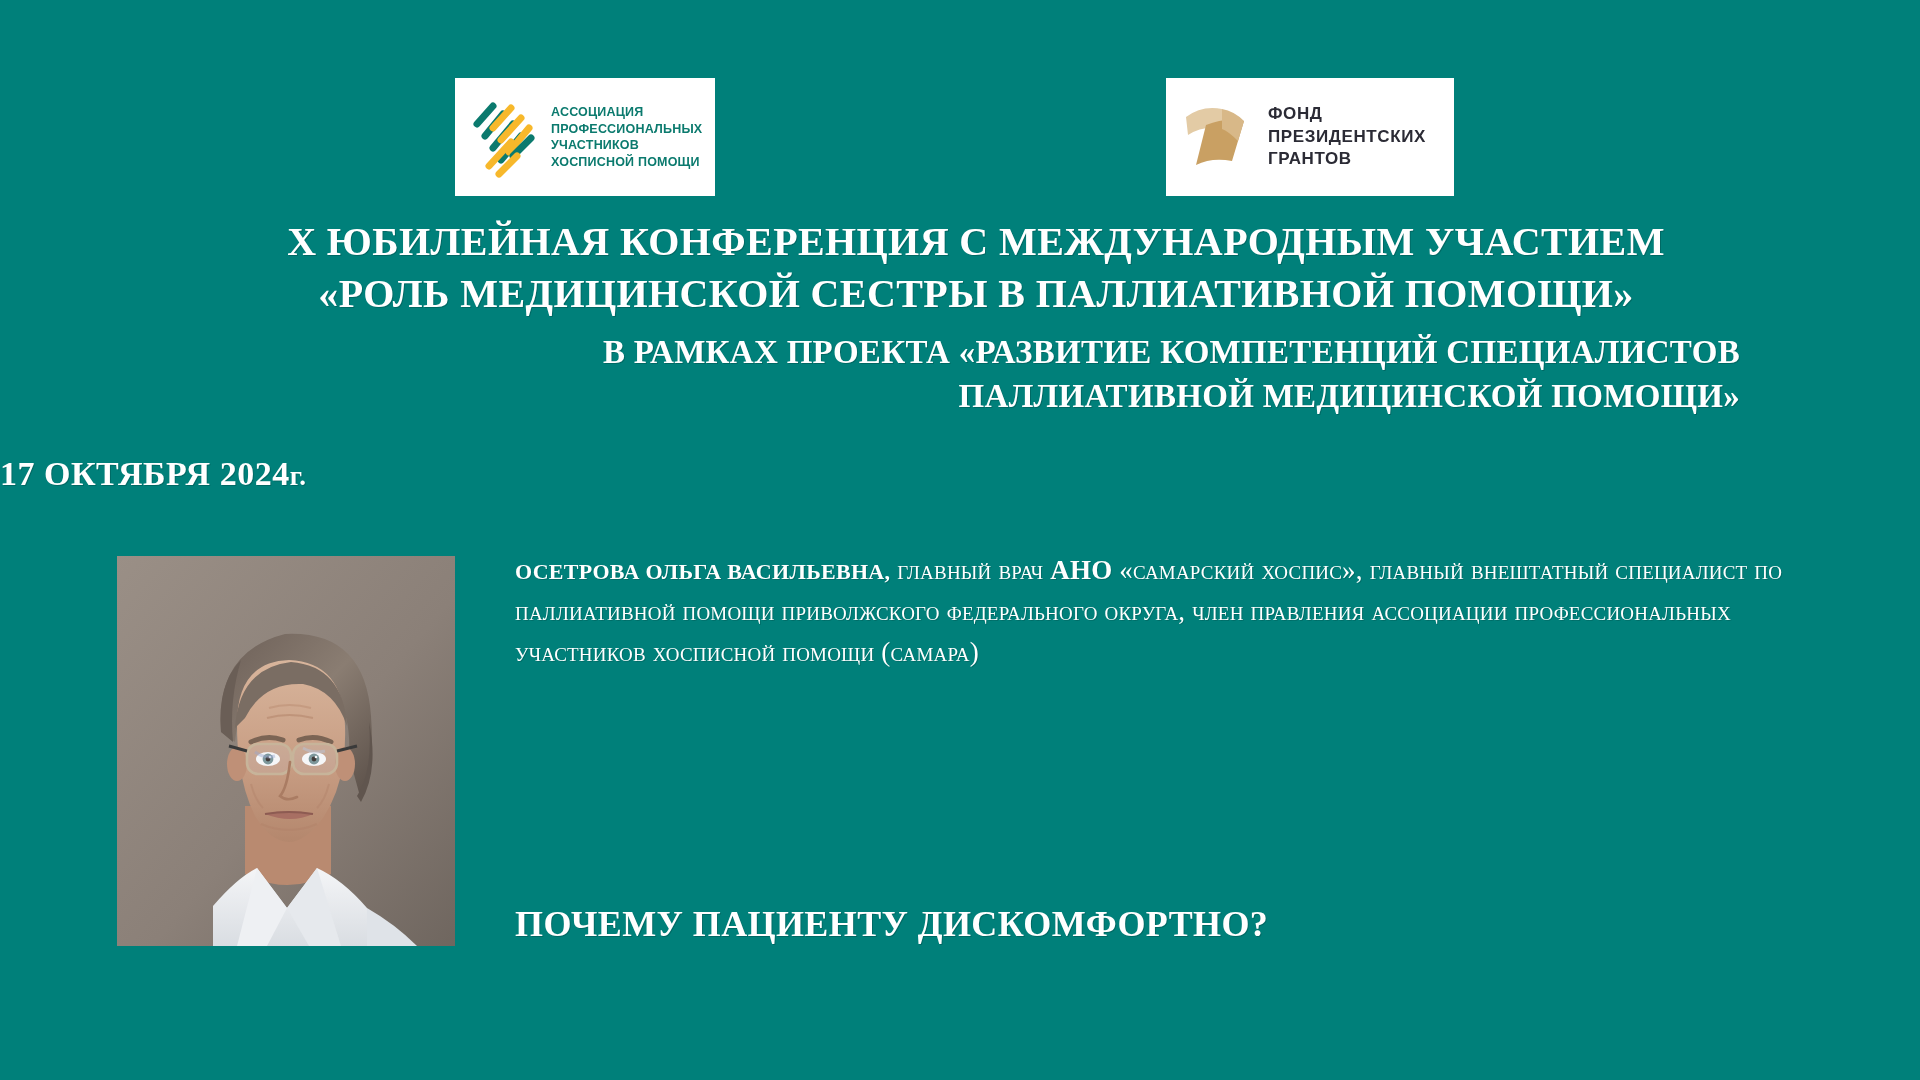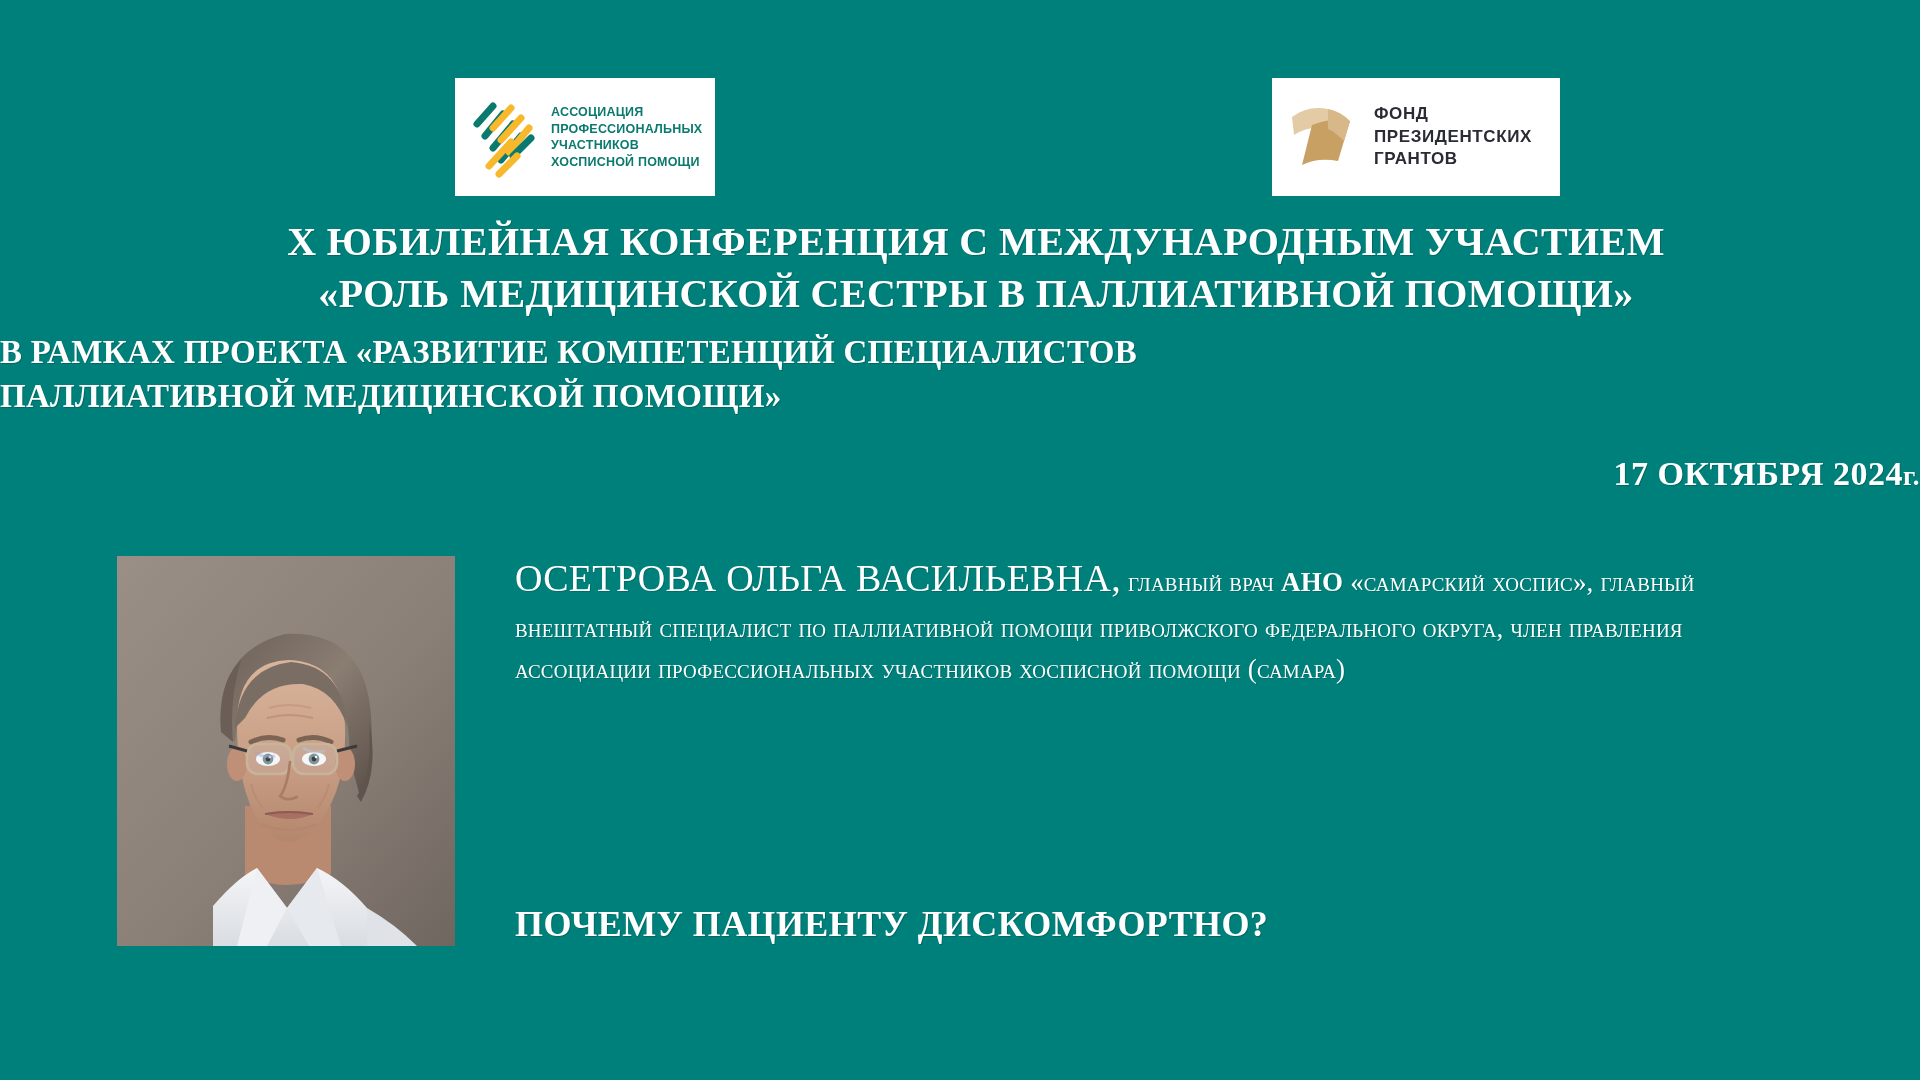--- a/index.html
+++ b/index.html
@@ -40,21 +40,21 @@
   }
   .logo-card.assoc {
     left: 455px;
     top: 0;
     width: 260px;
     height: 118px;
     padding: 8px 10px 8px 12px;
     gap: 10px;
   }
   .logo-card.grants {
-    left: 1272px;
+    left: 1166px;
     top: 0;
     width: 288px;
     height: 118px;
     padding: 8px 10px 8px 16px;
     gap: 12px;
   }
   .assoc-mark {
     width: 74px;
     height: 86px;
     flex: 0 0 74px;
@@ -101,37 +101,37 @@
     line-height: 1.30;
     letter-spacing: 0.4px;
     text-shadow: 1px 1px 0 rgba(0,0,0,0.18);
     white-space: nowrap;
   }
   .subtitle-block {
     position: absolute;
     top: 330px;
     left: 0;
     width: 1740px;
-    text-align: left;
+    text-align: right;
   }
   .subtitle-line {
     font-family: "Liberation Serif", serif;
     font-weight: bold;
     font-size: 33px;
     line-height: 1.34;
     letter-spacing: 0.3px;
     text-shadow: 1px 1px 0 rgba(0,0,0,0.18);
     white-space: nowrap;
   }
   .date-line {
     position: absolute;
     top: 455px;
     left: 0;
     width: 1920px;
-    text-align: right;
+    text-align: left;
     font-family: "Liberation Serif", serif;
     font-weight: bold;
     font-size: 34px;
     letter-spacing: 0.5px;
     text-shadow: 1px 1px 0 rgba(0,0,0,0.18);
   }
   .date-line .suffix {
     font-size: 27px;
     text-transform: lowercase;
   }
@@ -154,22 +154,22 @@
     left: 515px;
     top: 550px;
     width: 1300px;
     font-family: "Liberation Serif", serif;
     font-size: 27px;
     line-height: 1.52;
     letter-spacing: 0.2px;
     text-shadow: 1px 1px 0 rgba(0,0,0,0.15);
   }
   .bio .name {
-    font-weight: normal;
-    font-size: 38px;
+    font-weight: bold;
+    font-size: 22px;
     letter-spacing: 0.3px;
   }
   .bio .sc {
     font-variant: small-caps;
     text-transform: lowercase;
   }
   .bio .scb {
     font-variant: small-caps;
     text-transform: lowercase;
     font-weight: normal;

